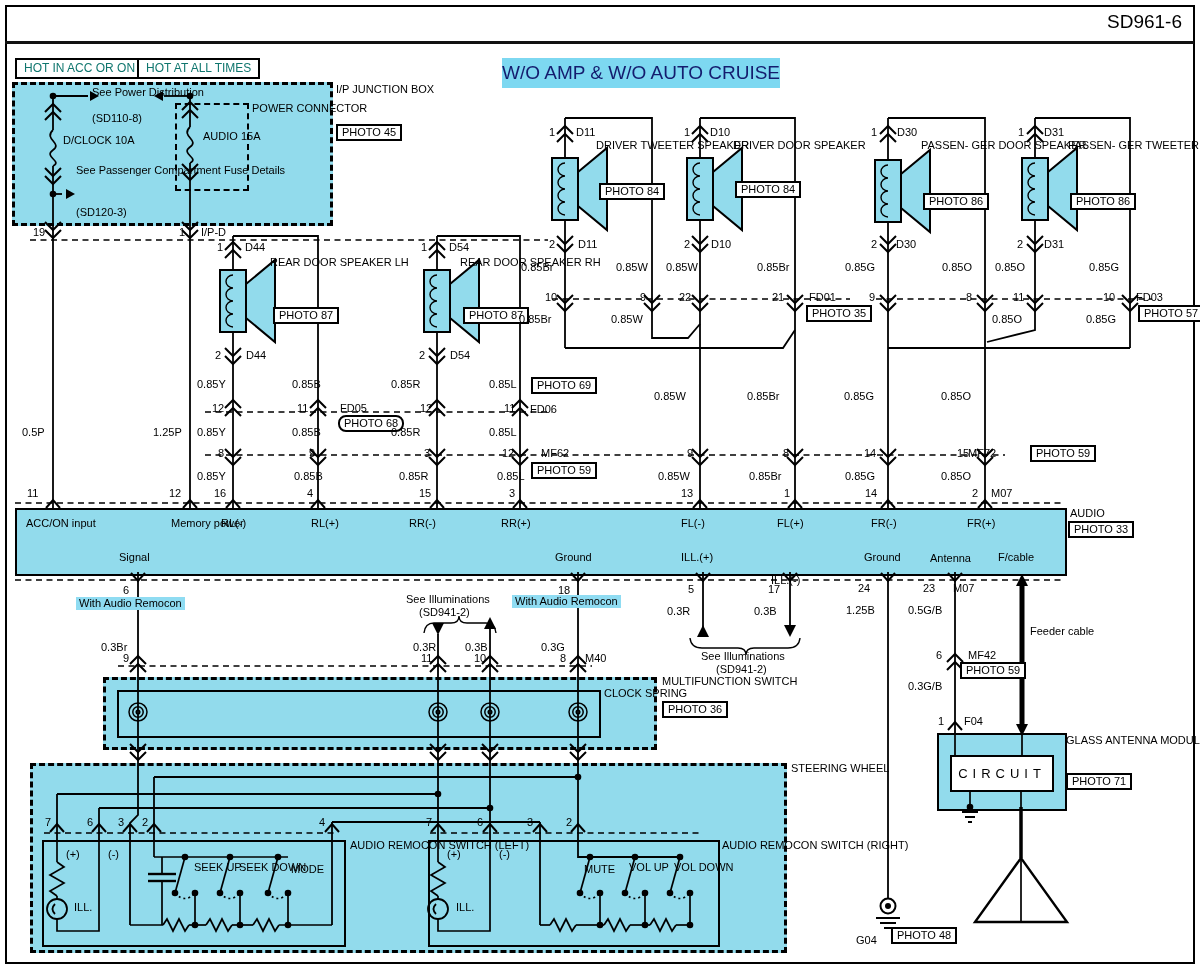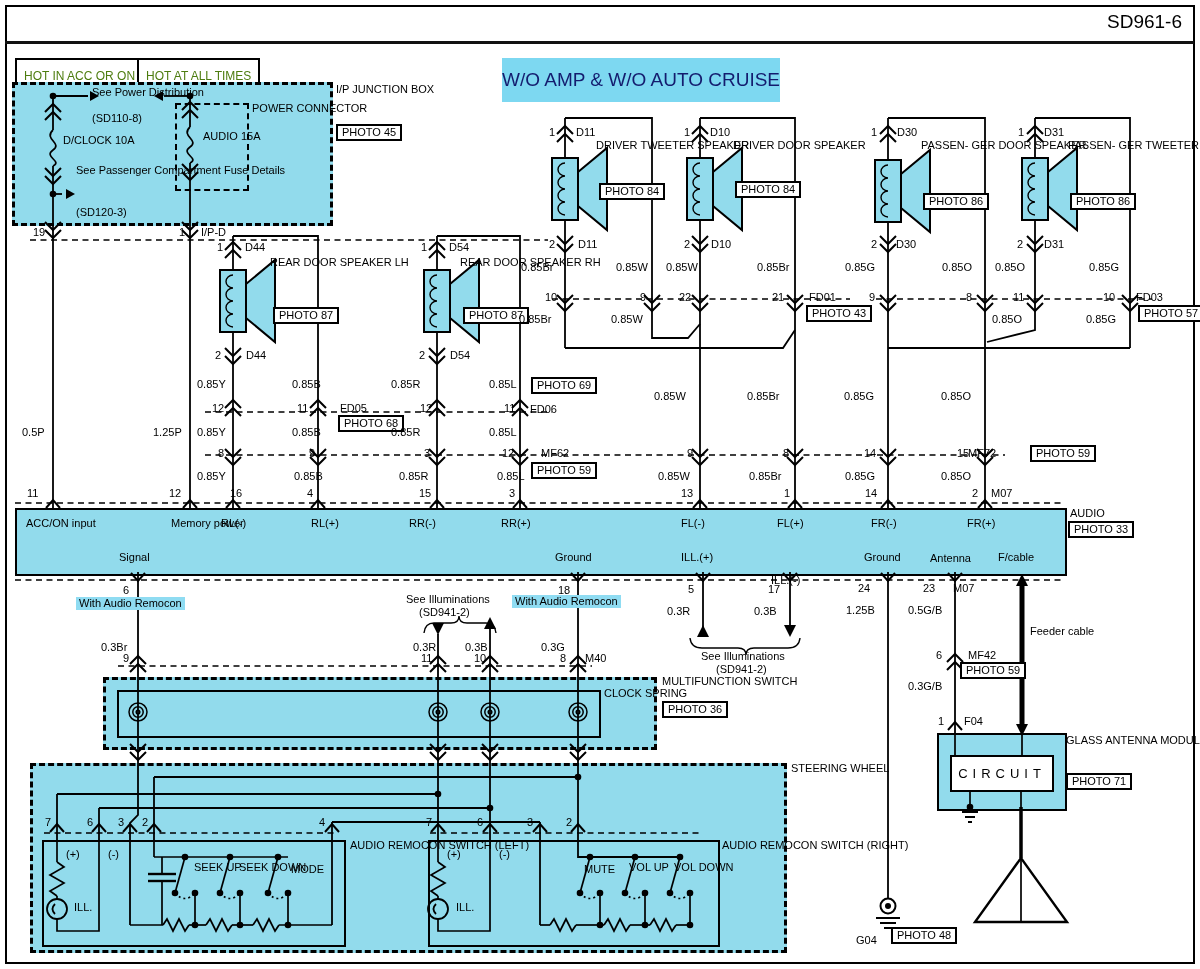--- a/index.html
+++ b/index.html
@@ -1,22 +1,22 @@
 <!DOCTYPE html>
 <html><head>
 <meta charset="utf-8">
 <style>
   html,body{margin:0;padding:0;background:#fff;font-family:"Liberation Sans",sans-serif;}
   #stage{position:relative;width:1200px;height:969px;background:#fff;overflow:hidden;}
   .frame{position:absolute;left:5px;top:5px;width:1186px;height:955px;border:2.5px solid #000;}
   .titlesep{position:absolute;left:5px;top:41px;width:1189px;height:0;border-top:3px solid #111;}
   .pagetitle{position:absolute;left:16px;top:9px;font-size:22px;color:#000;}
   .doccode{position:absolute;right:18px;top:11px;font-size:19px;color:#000;}
-  .outlined{position:absolute;border:2px solid #000;background:#fff;font-size:12px;padding:9px 7px 2px;color:#4d7c0f;white-space:nowrap;}
-  .banner{position:absolute;left:502px;top:58px;width:278px;height:44px;background:#7dd8f1;color:#141c6e;font-size:19px;display:flex;align-items:center;justify-content:center;white-space:nowrap;}
+  .outlined{position:absolute;border:2px solid #000;background:#fff;font-size:12px;padding:1px 7px 2px;color:#0f766e;white-space:nowrap;}
+  .banner{position:absolute;left:502px;top:58px;width:278px;height:30px;background:#7dd8f1;color:#141c6e;font-size:19px;display:flex;align-items:center;justify-content:center;white-space:nowrap;}
   .cyanbox{position:absolute;background:#92dbec;}
   .dashedbox{position:absolute;border:3px dashed #000;}
   .solidbox{position:absolute;border:2.2px solid #000;}
   .thickbox{position:absolute;border:2.6px solid #000;}
   .whitebox{position:absolute;background:#fff;border:2px solid #000;display:flex;align-items:center;justify-content:center;font-size:13px;letter-spacing:5px;color:#000;}
   svg{position:absolute;left:0;top:0;}
   #labels-layer .lbl{position:absolute;font-size:11px;color:#000;line-height:1.12;white-space:nowrap;z-index:30;}
   .lbl.pre{white-space:pre;}
   .lbl.navy{color:#2b2f96;}
   .lbl.photobox{border:2px solid #000;background:#fff;padding:0 4px 1px;font-size:11.5px;}
@@ -439,40 +439,40 @@
       <div class="lbl" style="left: 845px; top: 261px;">0.85G</div>
       <div class="lbl" style="left: 942px; top: 261px;">0.85O</div>
       <div class="lbl" style="left: 995px; top: 261px;">0.85O</div>
       <div class="lbl" style="left: 1089px; top: 261px;">0.85G</div>
       <div class="lbl" style="left: 545px; top: 291px;">10</div>
       <div class="lbl" style="left: 640px; top: 291px;">9</div>
       <div class="lbl" style="left: 679px; top: 291px;">22</div>
       <div class="lbl" style="left: 772px; top: 291px;">21</div>
       <div class="lbl navy" style="left: 809px; top: 291px;">FD01</div>
       <div class="lbl photobox pre" style="left: 806px; top: 305px;">PHOTO
-43</div>
+35</div>
       <div class="lbl" style="left: 869px; top: 291px;">9</div>
       <div class="lbl" style="left: 966px; top: 291px;">8</div>
       <div class="lbl" style="left: 1013px; top: 291px;">11</div>
       <div class="lbl" style="left: 1103px; top: 291px;">10</div>
       <div class="lbl navy" style="left: 1136px; top: 291px;">FD03</div>
       <div class="lbl photobox pre" style="left: 1138px; top: 305px;">PHOTO
 57</div>
       <div class="lbl" style="left: 519px; top: 313px;">0.85Br</div>
       <div class="lbl" style="left: 611px; top: 313px;">0.85W</div>
       <div class="lbl" style="left: 992px; top: 313px;">0.85O</div>
       <div class="lbl" style="left: 1086px; top: 313px;">0.85G</div>
       <div class="lbl" style="left: 197px; top: 378px;">0.85Y</div>
       <div class="lbl" style="left: 292px; top: 378px;">0.85B</div>
       <div class="lbl" style="left: 391px; top: 378px;">0.85R</div>
       <div class="lbl" style="left: 489px; top: 378px;">0.85L</div>
       <div class="lbl" style="left: 212px; top: 402px;">12</div>
       <div class="lbl" style="left: 297px; top: 402px;">11</div>
       <div class="lbl navy" style="left: 340px; top: 402px;">FD05</div>
-      <div class="lbl photobox pre" style="left: 338px; top: 415px;">PHOTO
+      <div class="lbl photobox pre" style="left: 338px; top: 415px; border-radius: 8px;">PHOTO
 68</div>
       <div class="lbl" style="left: 420px; top: 402px;">12</div>
       <div class="lbl" style="left: 504px; top: 402px;">11</div>
       <div class="lbl photobox" style="left: 531px; top: 377px;">PHOTO 69</div>
       <div class="lbl navy" style="left: 530px; top: 403px;">FD06</div>
       <div class="lbl" style="left: 197px; top: 426px;">0.85Y</div>
       <div class="lbl" style="left: 292px; top: 426px;">0.85B</div>
       <div class="lbl" style="left: 391px; top: 426px;">0.85R</div>
       <div class="lbl" style="left: 489px; top: 426px;">0.85L</div>
       <div class="lbl" style="left: 22px; top: 426px;">0.5P</div>
@@ -496,21 +496,21 @@
       <div class="lbl" style="left: 197px; top: 470px;">0.85Y</div>
       <div class="lbl" style="left: 294px; top: 470px;">0.85B</div>
       <div class="lbl" style="left: 399px; top: 470px;">0.85R</div>
       <div class="lbl" style="left: 497px; top: 470px;">0.85L</div>
       <div class="lbl" style="left: 658px; top: 470px;">0.85W</div>
       <div class="lbl" style="left: 749px; top: 470px;">0.85Br</div>
       <div class="lbl" style="left: 845px; top: 470px;">0.85G</div>
       <div class="lbl" style="left: 941px; top: 470px;">0.85O</div>
       <div class="lbl" style="left: 27px; top: 487px;">11</div>
       <div class="lbl" style="left: 169px; top: 487px;">12</div>
-      <div class="lbl" style="left: 230px; top: 487px;">16</div>
+      <div class="lbl" style="left: 214px; top: 487px;">16</div>
       <div class="lbl" style="left: 307px; top: 487px;">4</div>
       <div class="lbl" style="left: 419px; top: 487px;">15</div>
       <div class="lbl" style="left: 509px; top: 487px;">3</div>
       <div class="lbl" style="left: 681px; top: 487px;">13</div>
       <div class="lbl" style="left: 784px; top: 487px;">1</div>
       <div class="lbl" style="left: 865px; top: 487px;">14</div>
       <div class="lbl" style="left: 972px; top: 487px;">2</div>
       <div class="lbl navy" style="left: 991px; top: 487px;">M07</div>
       <div class="lbl" style="left: 26px; top: 517px;">ACC/ON input</div>
       <div class="lbl pre" style="left: 171px; top: 517px;">Memory

